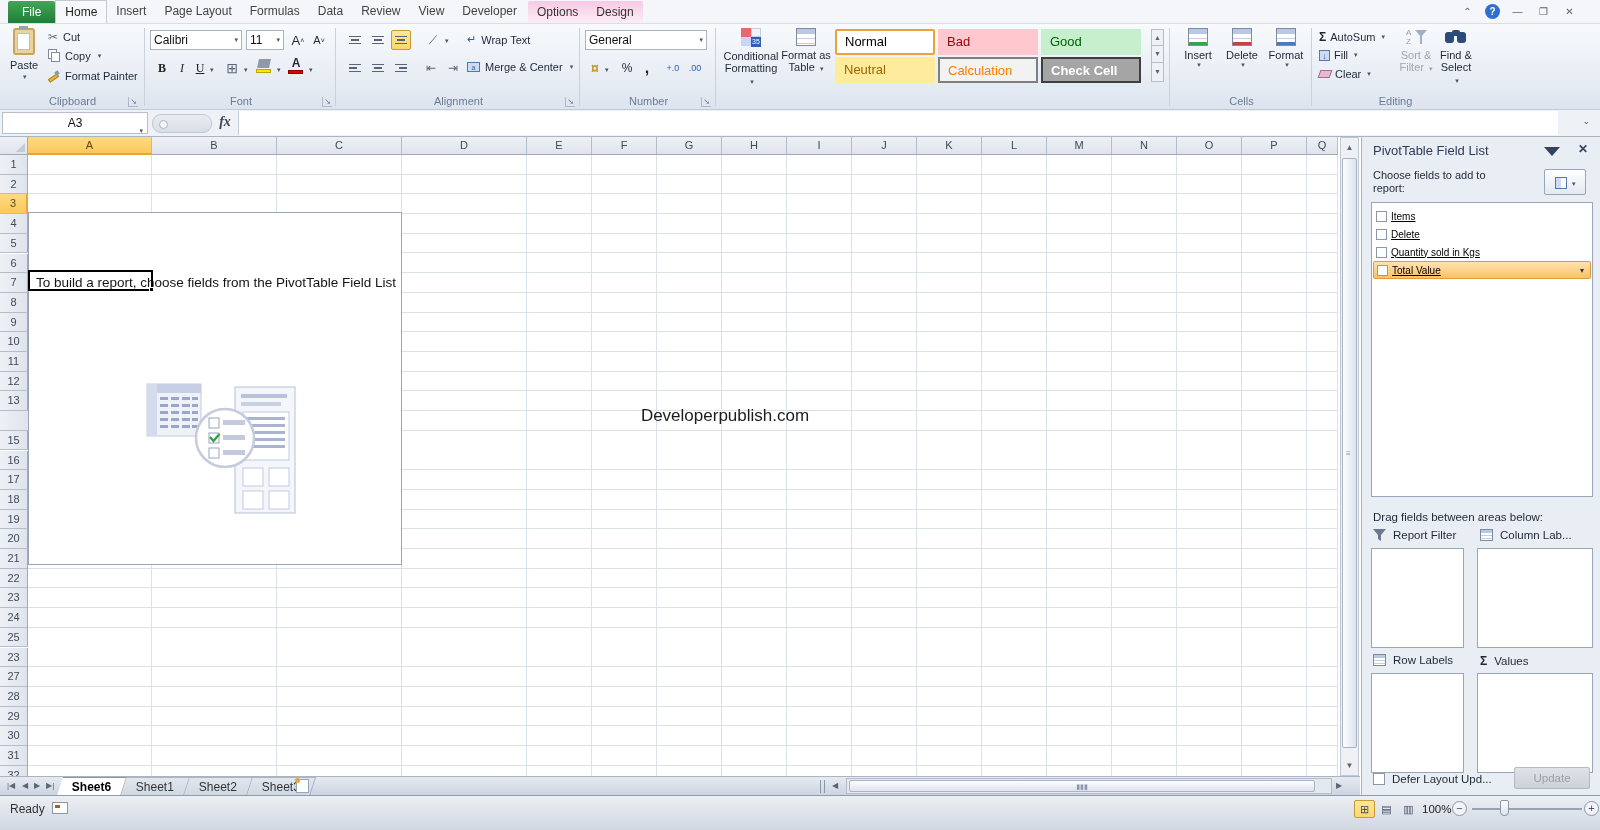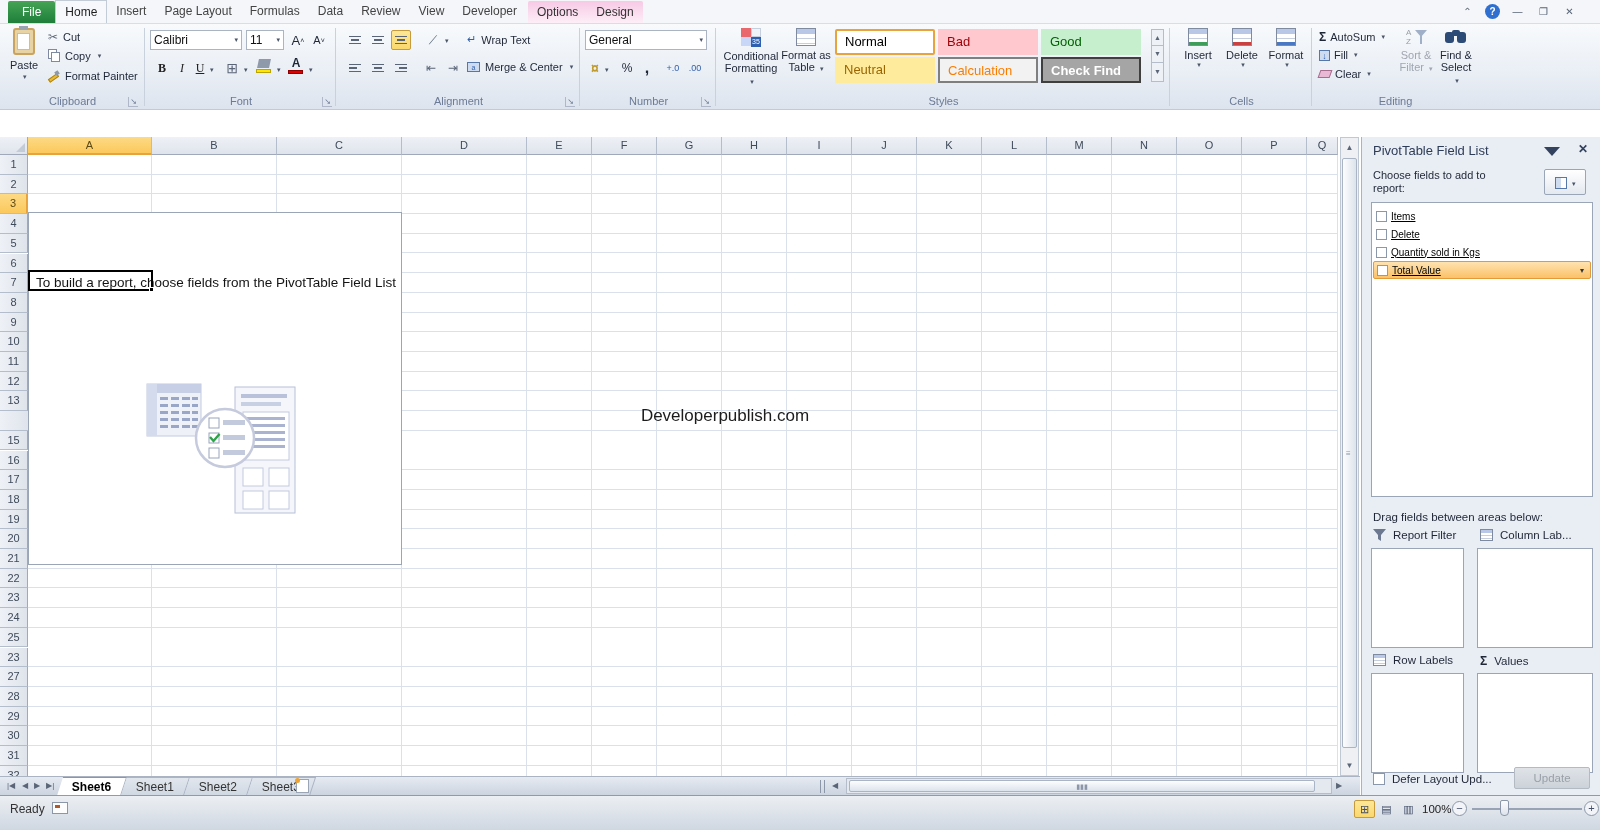--- a/index.html
+++ b/index.html
@@ -323,28 +323,27 @@
       <div class="abs" style="left:62px;top:4px;width:54px;text-align:center;">
         <span class="minigrid"></span>
         <div class="twoline"><span>Format as</span><br><span>Table</span> <span class="dd">▾</span></div>
       </div>
       <div id="chipbox" class="abs" style="left:118px;top:0;width:312px;height:64px;">
           <div class="chip selected" style="left: 0px; top: 5px; background: rgb(255, 255, 255); color: rgb(0, 0, 0);">Normal</div>
           <div class="chip" style="left: 103px; top: 5px; background: rgb(255, 199, 206); color: rgb(156, 0, 6);">Bad</div>
           <div class="chip" style="left: 206px; top: 5px; background: rgb(198, 239, 206); color: rgb(0, 97, 0);">Good</div>
           <div class="chip" style="left: 0px; top: 33px; background: rgb(255, 235, 156); color: rgb(156, 101, 0);">Neutral</div>
           <div class="chip" style="left: 103px; top: 33px; background: rgb(242, 242, 242); color: rgb(250, 125, 0); border: 2px solid rgb(127, 127, 127);">Calculation</div>
-          <div class="chip" style="left: 206px; top: 33px; background: rgb(165, 165, 165); color: rgb(255, 255, 255); border: 2px solid rgb(63, 63, 63); font-weight: bold;">Check Find</div>
+          <div class="chip" style="left: 206px; top: 33px; background: rgb(165, 165, 165); color: rgb(255, 255, 255); border: 2px solid rgb(63, 63, 63); font-weight: bold;">Check Cell</div>
         </div>
       <div class="abs" style="left:434px;top:5px;width:13px;">
         <div style="height:17px;border:1px solid #b4bdc9;background:#eef1f6;text-align:center;font-size:7px;line-height:15px;color:#5a6577;">▲</div>
         <div style="height:17px;border:1px solid #b4bdc9;border-top:none;background:#eef1f6;text-align:center;font-size:7px;line-height:15px;color:#5a6577;">▼</div>
         <div style="height:19px;border:1px solid #b4bdc9;border-top:none;background:#eef1f6;text-align:center;font-size:7px;line-height:17px;color:#5a6577;">▼</div>
       </div>
-      <div class="glabel">Styles</div>
     </div>
 
     <div class="group" style="left:1171px;width:141px;">
       <div class="gdiv"></div>
       <div id="cellsbtns">
           <div class="abs" style="left: 6px; top: 4px; width: 42px; text-align: center;"><span class="minigrid" style="box-shadow: rgb(63, 157, 90) 0px -3px 0px inset;"></span><div class="rbtn-lbl">Insert</div><div class="dd">▾</div></div>
           <div class="abs" style="left: 50px; top: 4px; width: 42px; text-align: center;"><span class="minigrid" style="box-shadow: rgb(201, 65, 65) 0px -3px 0px inset;"></span><div class="rbtn-lbl">Delete</div><div class="dd">▾</div></div>
           <div class="abs" style="left: 94px; top: 4px; width: 42px; text-align: center;"><span class="minigrid" style="box-shadow: rgb(74, 120, 194) 0px -3px 0px inset;"></span><div class="rbtn-lbl">Format</div><div class="dd">▾</div></div>
         </div>
       <div class="glabel">Cells</div>
@@ -371,20 +370,29 @@
         <div class="twoline" style="color:#a0a6b0;"><span>Sort &amp;</span><br><span>Filter</span> <span class="dd" style="color:#a0a6b0;">▾</span></div>
       </div>
       <div class="abs" style="left:124px;top:4px;width:38px;text-align:center;">
         <span style="display:inline-block;width:22px;height:18px;position:relative;"><i class="abs" style="left:0;top:4px;width:9px;height:11px;background:#2d4b77;border-radius:3px;"></i><i class="abs" style="left:12px;top:4px;width:9px;height:11px;background:#2d4b77;border-radius:3px;"></i><i class="abs" style="left:7px;top:2px;width:8px;height:6px;background:#2d4b77;border-radius:2px;"></i></span>
         <div class="twoline"><span>Find &amp;</span><br><span>Select</span> <span class="dd">▾</span></div>
       </div>
       <div class="glabel">Editing</div>
     </div>
   </div>
 
+  <div id="fbar">
+    <div id="namebox"><span>A3</span><span class="dd">▾</span></div>
+    <div id="fxpill">
+        <span class="dot"></span>
+      </div>
+    <div id="fxbtn">fx</div>
+    <div id="finput"><span></span></div>
+    <div id="fexpand">⌄</div>
+  </div>
 
   <div id="gridwrap">
     <div id="corner"></div>
     <div id="colheads">
         <div class="colhead sel" style="left: 0px; width: 124px;">A</div>
         <div class="colhead" style="left: 124px; width: 125px;">B</div>
         <div class="colhead" style="left: 249px; width: 125px;">C</div>
         <div class="colhead" style="left: 374px; width: 125px;">D</div>
         <div class="colhead" style="left: 499px; width: 65px;">E</div>
         <div class="colhead" style="left: 564px; width: 65px;">F</div>

